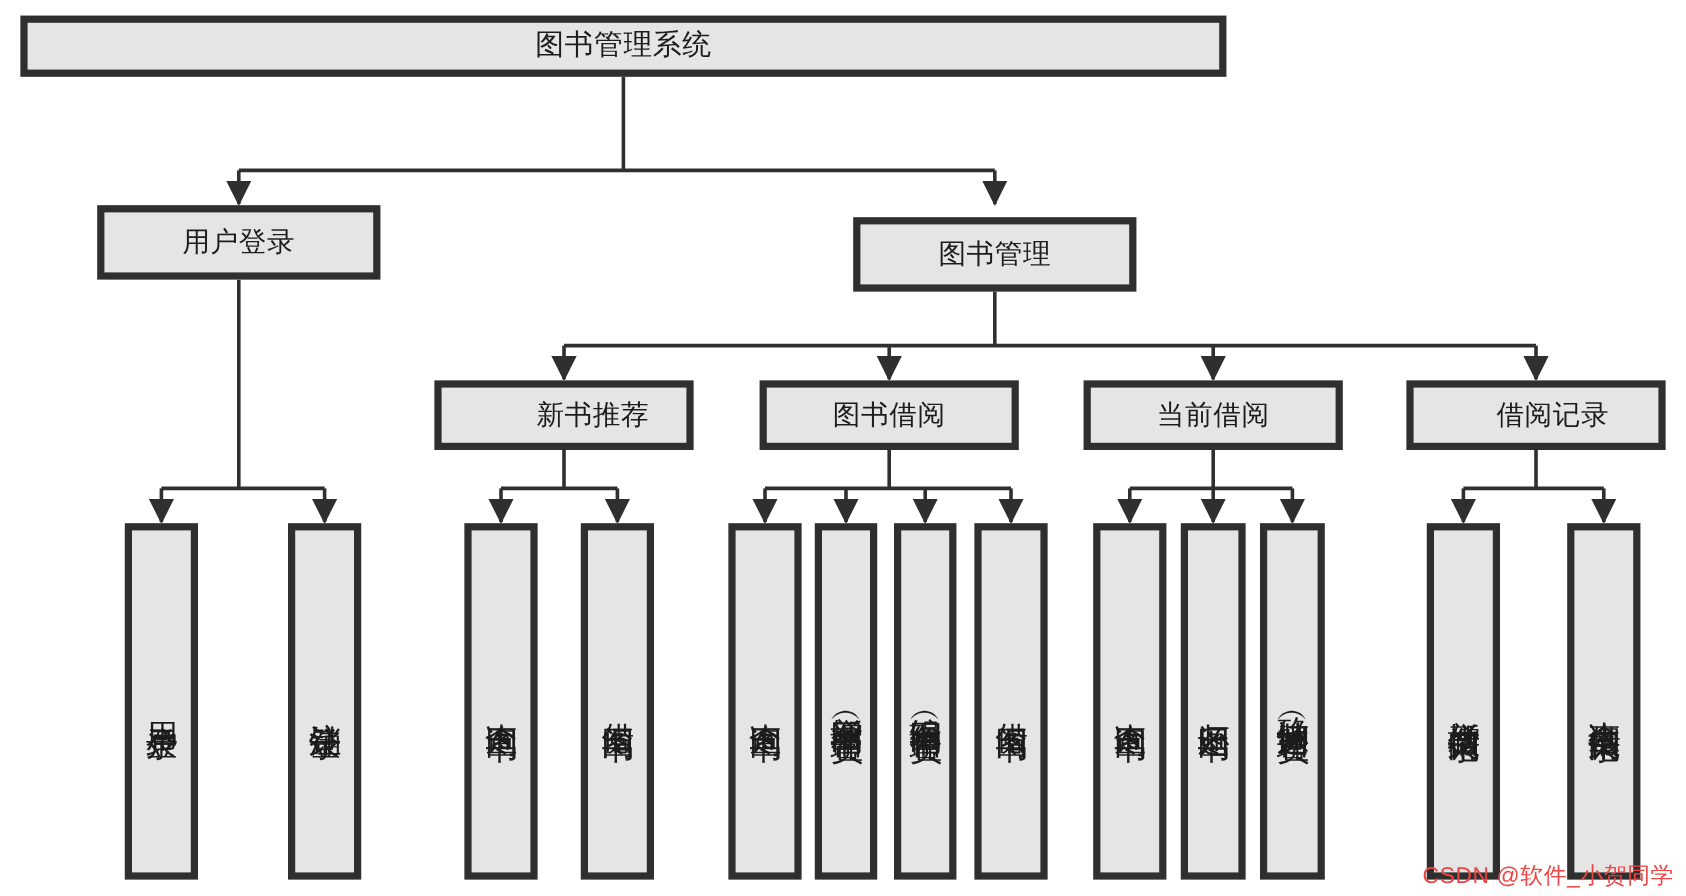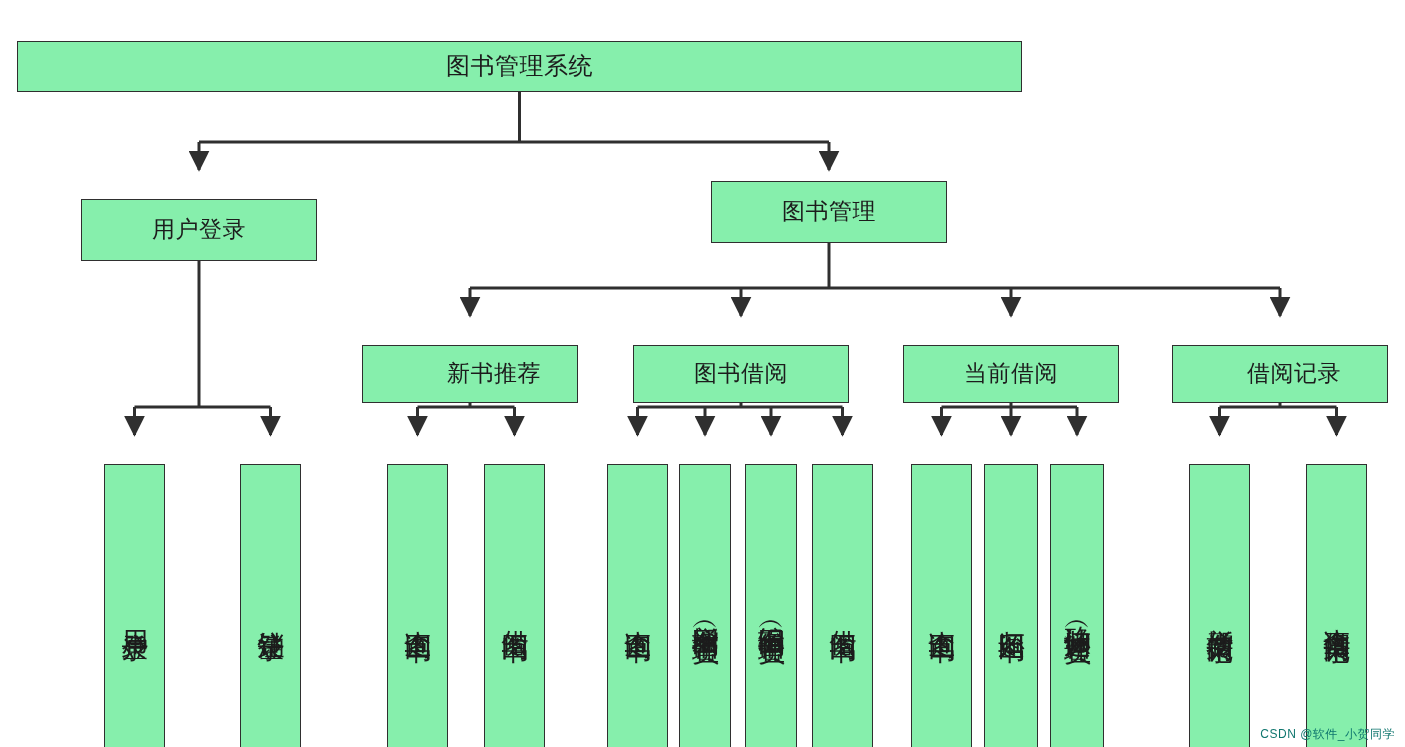--- a/index.html
+++ b/index.html
@@ -19,28 +19,27 @@
   #wires{
     position:absolute;
     left:0; top:0;
     width:1405px; height:747px;
     pointer-events:none;
   }
   
   .node{
     position:absolute;
     box-sizing:border-box;
-    border:1px solid #14b8a6;
-    background:#86efac;
+    border:6px solid #14b8a6;
+    background:#e5e5e5;
     display:flex;
     align-items:center;
     justify-content:center;
     color:#1c1c1c;
     z-index:2;
-    margin-top:28px;
   }
   .node .label{
     display:block;
     text-align:center;
     line-height:1.18;
     letter-spacing:0.5px;
     color:#1c1c1c;
     white-space:pre;
   }
   
@@ -60,22 +59,22 @@
     text-orientation:upright;
     font-size:27px;
     line-height:1.0;
     letter-spacing:2px;
   }
   
   #watermark{
     position:absolute;
     right:10px;
     bottom:4px;
-    font-size:12px;
-    color:#0f766e;
+    font-size:19px;
+    color:#ef4444;
     letter-spacing:0.5px;
     z-index:5;
     white-space:nowrap;
     font-family:"Liberation Sans","DejaVu Sans",sans-serif;
   }
 </style>
 </head>
 <body>
 
 <div id="canvas">
@@ -123,21 +122,21 @@
       </g>
   </svg>
 
   <div id="nodes">
       <div class="node horiz root" style="left: 17px; top: 13px; width: 1005px; height: 51px; border-color: rgb(47, 47, 47);">
         <span class="label" style="color: rgb(28, 28, 28);">图书管理系统</span>
       </div>
       <div class="node horiz" style="left: 81px; top: 171px; width: 236px; height: 62px; border-color: rgb(47, 47, 47);">
         <span class="label" style="color: rgb(28, 28, 28);">用户登录</span>
       </div>
-      <div class="node horiz" style="left: 711px; top: 153px; width: 236px; height: 62px; border-color: rgb(47, 47, 47);">
+      <div class="node horiz" style="left: 711px; top: 181px; width: 236px; height: 62px; border-color: rgb(47, 47, 47);">
         <span class="label" style="color: rgb(28, 28, 28);">图书管理</span>
       </div>
       <div class="node horiz" style="left: 362px; top: 317px; width: 216px; height: 58px; border-color: rgb(47, 47, 47); padding-left: 48px;">
         <span class="label" style="color: rgb(28, 28, 28);">新书推荐</span>
       </div>
       <div class="node horiz" style="left: 633px; top: 317px; width: 216px; height: 58px; border-color: rgb(47, 47, 47); justify-content: center;">
         <span class="label" style="color: rgb(28, 28, 28);">图书借阅</span>
       </div>
       <div class="node horiz" style="left: 903px; top: 317px; width: 216px; height: 58px; border-color: rgb(47, 47, 47);">
         <span class="label" style="color: rgb(28, 28, 28);">当前借阅</span>

